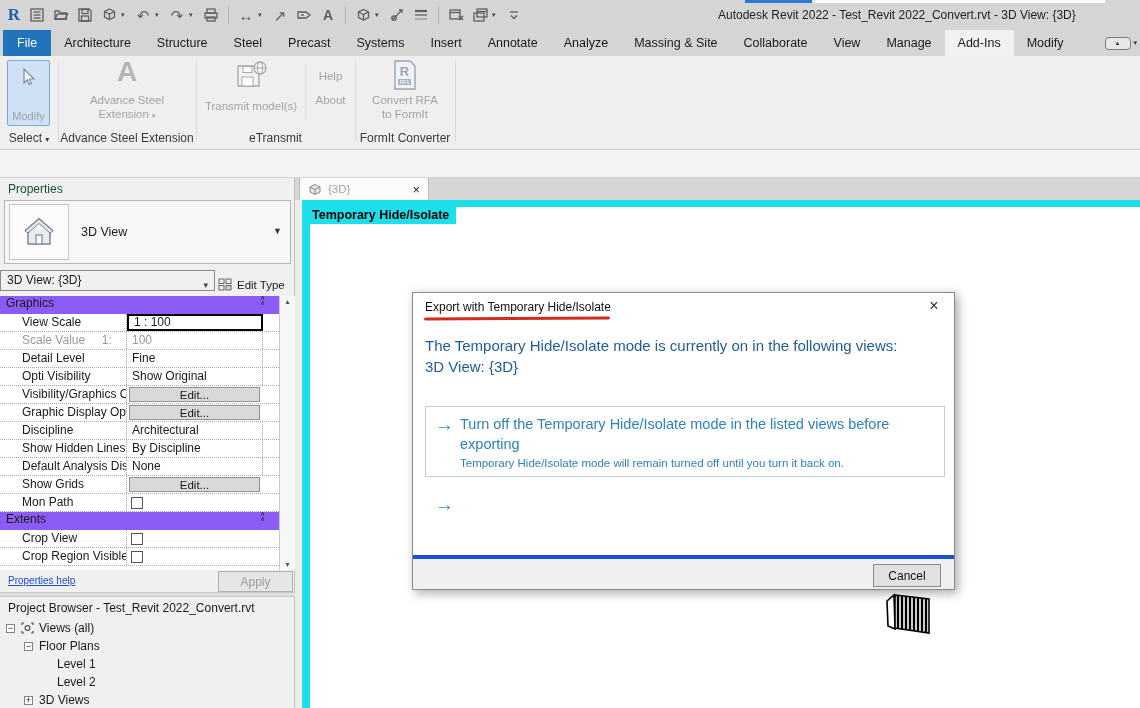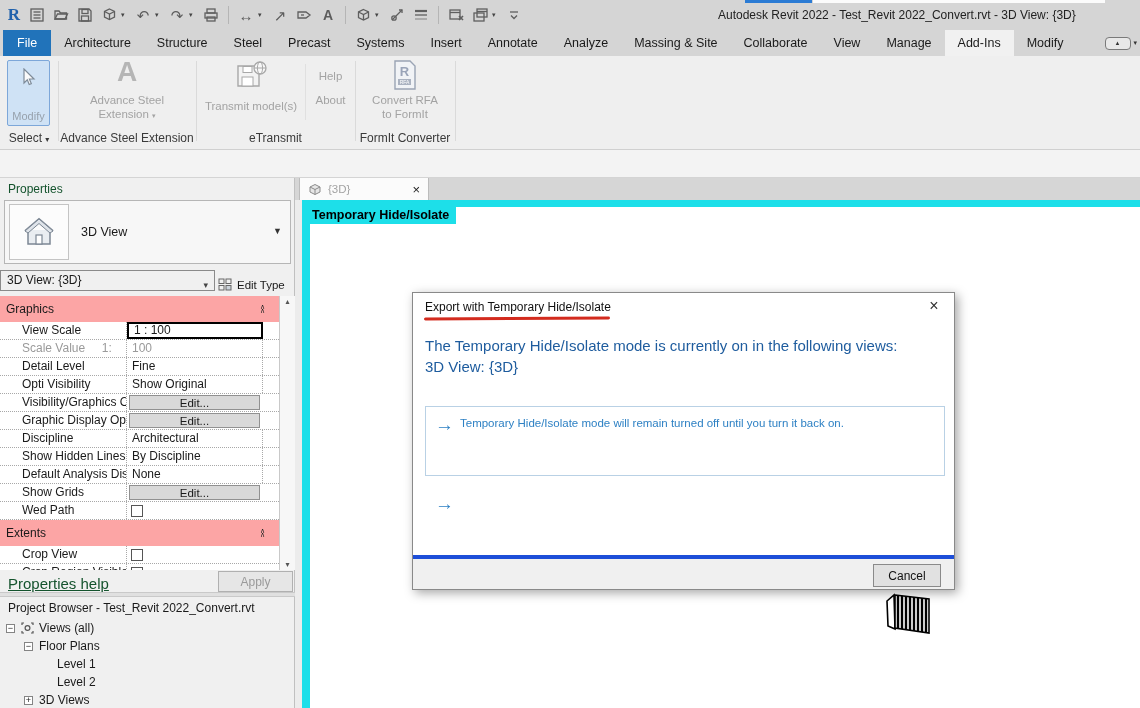--- a/index.html
+++ b/index.html
@@ -45,37 +45,37 @@
   #props-title{position:absolute;left:8px;top:4px;font-size:12px;color:#14532d;}
   #type-selector{position:absolute;left:4px;top:22px;width:287px;height:64px;background:#f7f7f7;border:1px solid #b6b6b6;}
   #type-icon-box{position:absolute;left:4px;top:3px;width:60px;height:56px;background:#fcfcfc;border:1px solid #c4c4c4;display:flex;align-items:center;justify-content:center;}
   #type-name{position:absolute;left:76px;top:24px;font-size:12.5px;color:#1a1a1a;}
   #type-caret{position:absolute;right:8px;top:25px;font-size:9px;color:#333;}
   #instance-combo{position:absolute;left:0;top:92px;width:215px;height:21px;background:#f0f0f0;border:1px solid #8a8a8a;font-size:12px;color:#1a1a1a;line-height:19px;padding-left:6px;}
   #instance-caret{position:absolute;right:6px;top:5px;font-size:9px;color:#444;}
   #edit-type-btn{position:absolute;left:218px;top:92px;width:77px;height:21px;display:flex;align-items:flex-end;gap:5px;font-size:11.5px;color:#1a1a1a;background:transparent;border:none;}
   
   #prop-grid{position:absolute;left:0;top:118px;width:279px;height:274px;background:#fff;overflow:hidden;}
-  .pgroup{height:26px;background:#fca5a5;display:flex;align-items:center;}
+  .pgroup{height:18px;background:#8b5cf6;display:flex;align-items:flex-start;}
   .pgroup .pgt{flex:1;font-size:12px;color:#1a1a1a;padding-left:6px;}
   .chev{display:flex;flex-direction:column;font-size:7px;line-height:4.5px;color:#222;padding-right:14px;}
   .chev i{font-style:normal;display:block;}
   .prow{height:18px;display:flex;align-items:center;border-bottom:1px dotted #a8a8a8;background:#fff;}
   .prow::after{content:"";width:16px;align-self:stretch;}
   .plabel{width:127px;padding-left:22px;font-size:12px;color:#1a1a1a;border-right:1px dotted #a8a8a8;align-self:stretch;line-height:17px;white-space:pre;overflow:hidden;}
   .pval{flex:1;padding-left:5px;font-size:12px;color:#1a1a1a;border-right:1px dotted #a8a8a8;align-self:stretch;line-height:17px;}
   .prow.dim .plabel,.prow.dim .pval{color:#9a9a9a;}
   .pinput{border:2px solid #000;margin:0;background:#fff;line-height:13px;}
   .pedit{flex:1;margin:1px 3px 1px 2px;height:15px;font-size:11.5px;background:#d9d9d9;border:1px solid #919191;color:#1a1a1a;}
   .pcb{width:12px;height:12px;border:1px solid #555;background:#fff;margin-left:4px;}
   .prow.checkbox .pcb + *{border:none;}
   #prop-scroll{position:absolute;left:279px;top:118px;width:16px;height:274px;background:#f7f7f7;border-left:1px solid #c9c9c9;}
   #prop-scroll .up{position:absolute;top:1px;width:100%;text-align:center;font-size:8px;color:#555;}
   #prop-scroll .down{position:absolute;bottom:1px;width:100%;text-align:center;font-size:8px;color:#555;}
-  #props-help{position:absolute;left:8px;top:397px;font-size:15px;color:#14532d;text-decoration:underline;}
+  #props-help{position:absolute;left:8px;top:397px;font-size:10px;color:#1d4ed8;text-decoration:underline;}
   #apply-btn{position:absolute;left:218px;top:393px;width:75px;height:21px;background:#e6e6e6;border:1px solid #b0b0b0;color:#9a9a9a;font-size:12px;}
   #panel-divider{position:absolute;left:0;top:414px;width:295px;height:5px;background:#e0e0e0;border-top:1px solid #c9c9c9;border-bottom:1px solid #c9c9c9;}
   #pb-title{position:absolute;left:8px;top:423px;font-size:12px;color:#1a1a1a;}
   #pb-tree{position:absolute;left:0;top:441px;width:295px;}
   .trow{height:18px;display:flex;align-items:center;font-size:12px;color:#1a1a1a;}
   .texp{width:9px;height:9px;border:1px solid #848484;background:#fff;font-size:9px;line-height:7px;text-align:center;margin-right:6px;flex:none;}
   .texp-sp{width:15px;flex:none;}
   .vicon{width:13px;height:12px;margin-right:5px;flex:none;position:relative;}
   .vicon svg{position:absolute;left:0;top:0;}
   
@@ -359,21 +359,21 @@
       </div>
       <div class="prow text">
         <span class="plabel">Default Analysis Displ...</span>
         <span class="pval">None</span>
       </div>
       <div class="prow button">
         <span class="plabel">Show Grids</span>
         <button class="pedit">Edit...</button>
       </div>
       <div class="prow checkbox">
-        <span class="plabel">Wed Path</span>
+        <span class="plabel">Mon Path</span>
         <span class="pcb"></span>
         <span class="pval"></span>
       </div>
       <div class="pgroup">
         <span class="pgt">Extents</span>
         <span class="chev">
           <i>∧</i>
           <i>∧</i>
         </span>
       </div>
@@ -469,20 +469,21 @@
   <div id="dlg-underline"></div>
   <div id="dlg-close">×</div>
   <div id="dlg-msg">
     <div>The Temporary Hide/Isolate mode is currently on in the following views:</div>
     <div>3D View: {3D}</div>
   </div>
   <div id="dlg-options">
       <div class="cmdlink boxed">
         <span class="cl-arrow">→</span>
         <div class="cl-text">
+          <div class="cl-title">Turn off the Temporary Hide/Isolate mode in the listed views before exporting</div>
           <div class="cl-sub">Temporary Hide/Isolate mode will remain turned off until you turn it back on.</div>
         </div>
       </div>
       <div class="cmdlink">
         <span class="cl-arrow">→</span>
       </div>
     </div>
   <div id="dlg-footer">
     <button id="dlg-cancel">Cancel</button>
   </div>

